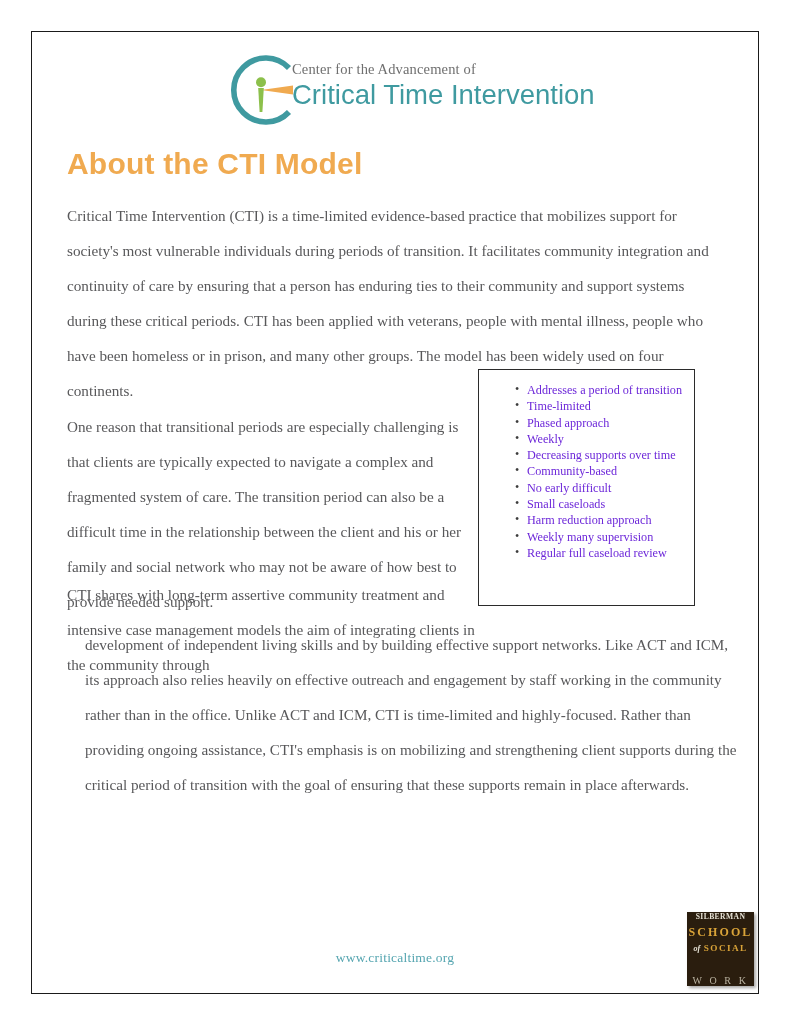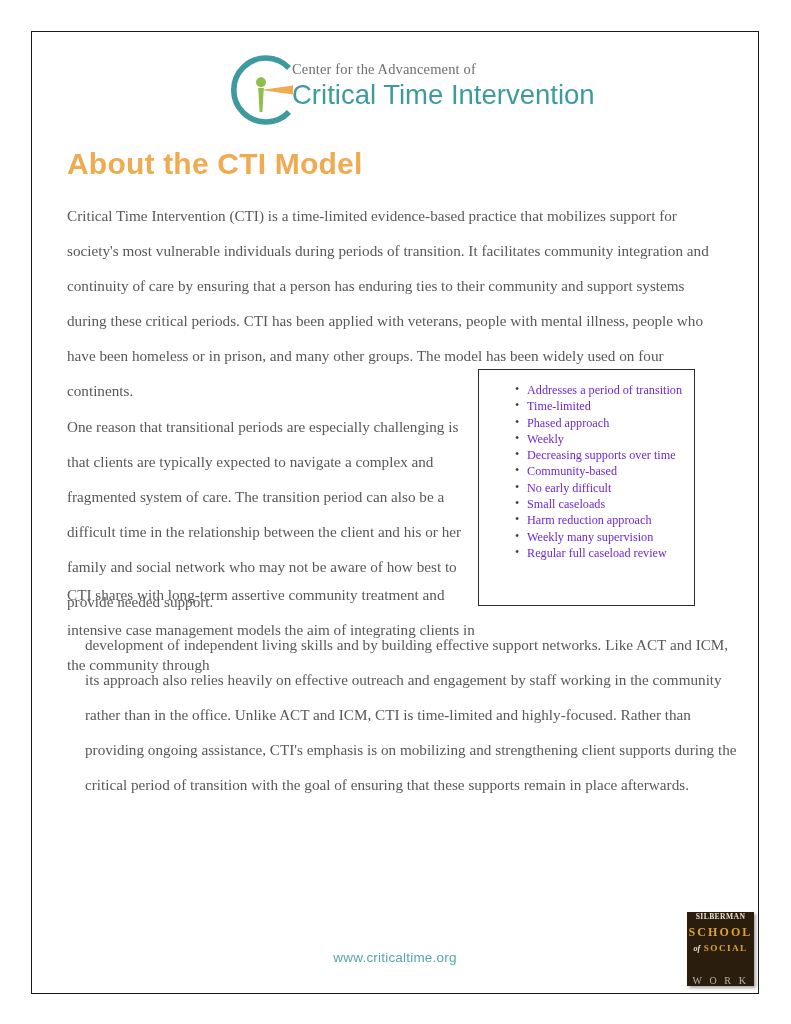--- a/index.html
+++ b/index.html
@@ -156,21 +156,21 @@
     color: #3c3c3c;
   }
 
   
   .footer-url {
     position: absolute;
     left: 0;
     right: 0;
     top: 918px;
     text-align: center;
-    font-family: Liberation Sans, sans-serif;
+    font-family: Liberation Serif, serif;
     font-size: 13.5px;
     color: #55a5b0;
     letter-spacing: 0.2px;
   }
   .silberman {
     position: absolute;
     left: 655px;
     top: 880px;
     width: 67px;
     height: 74px;

